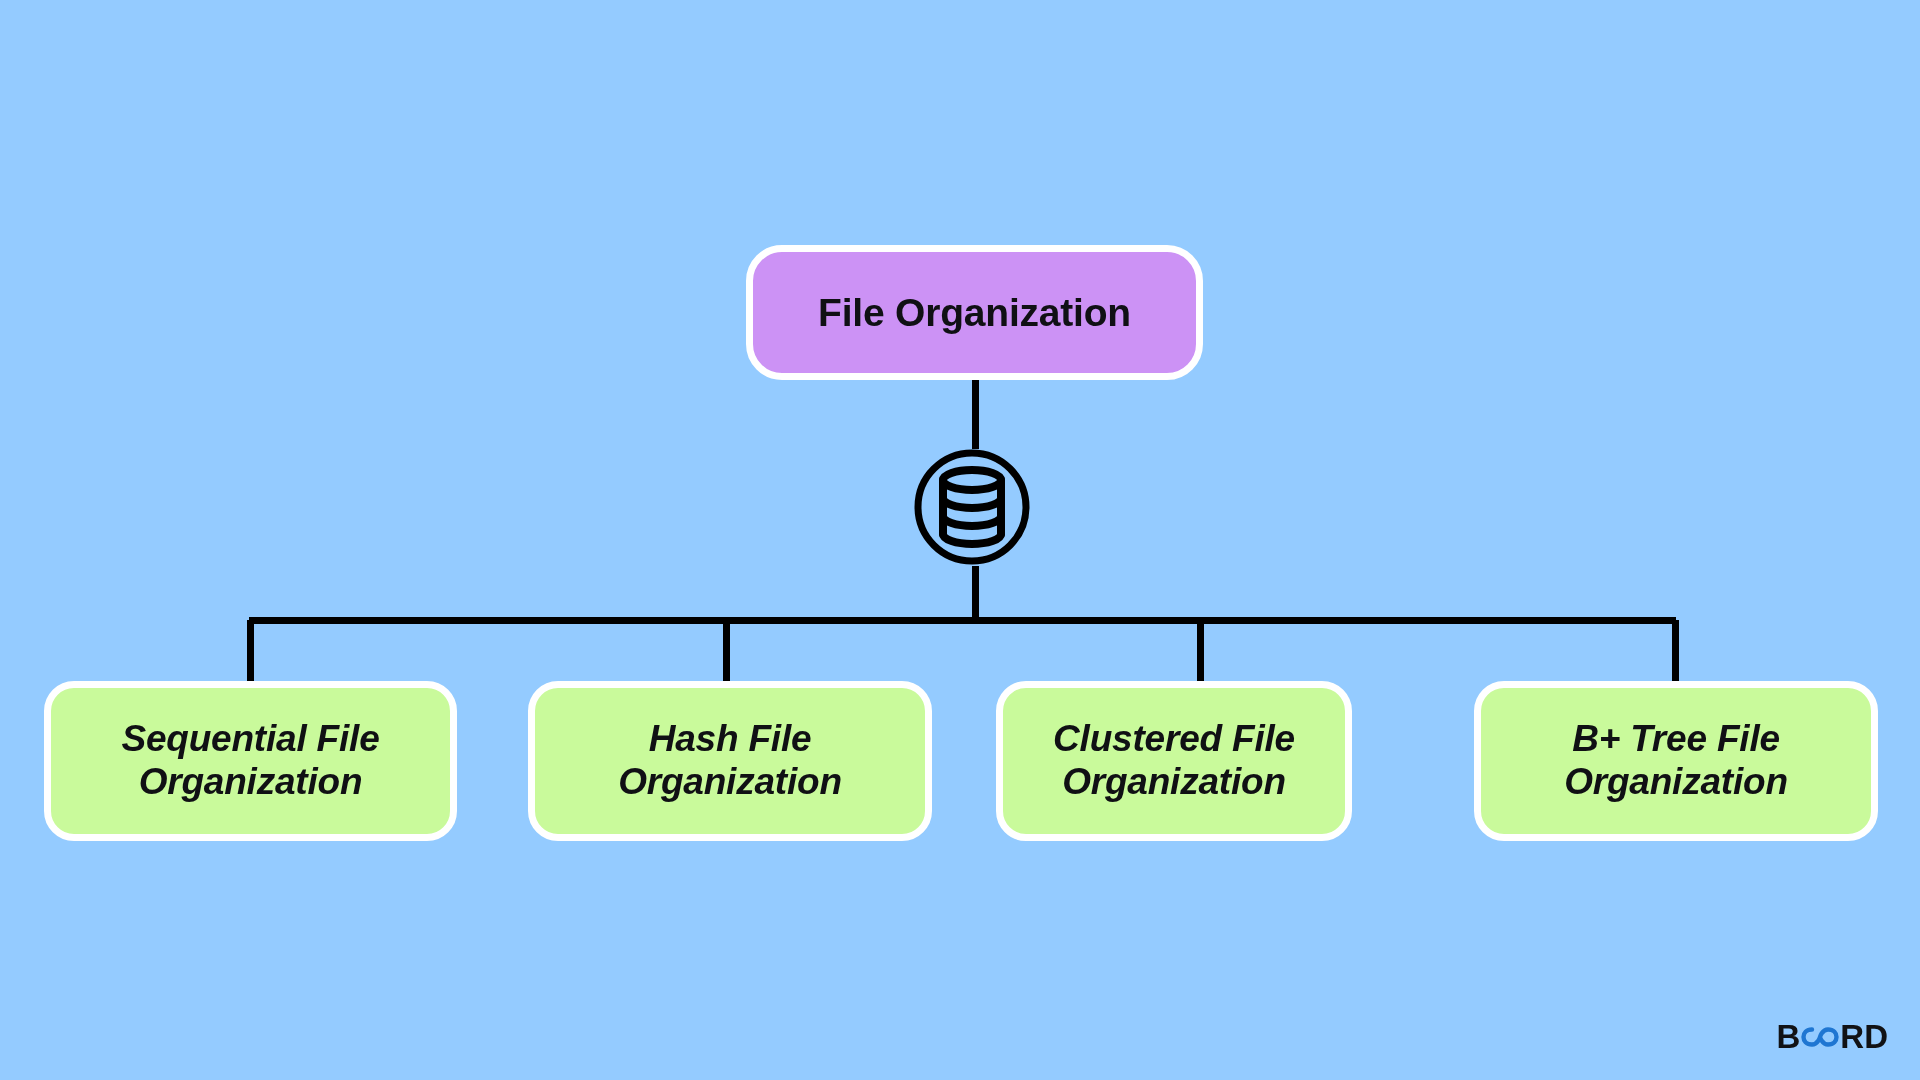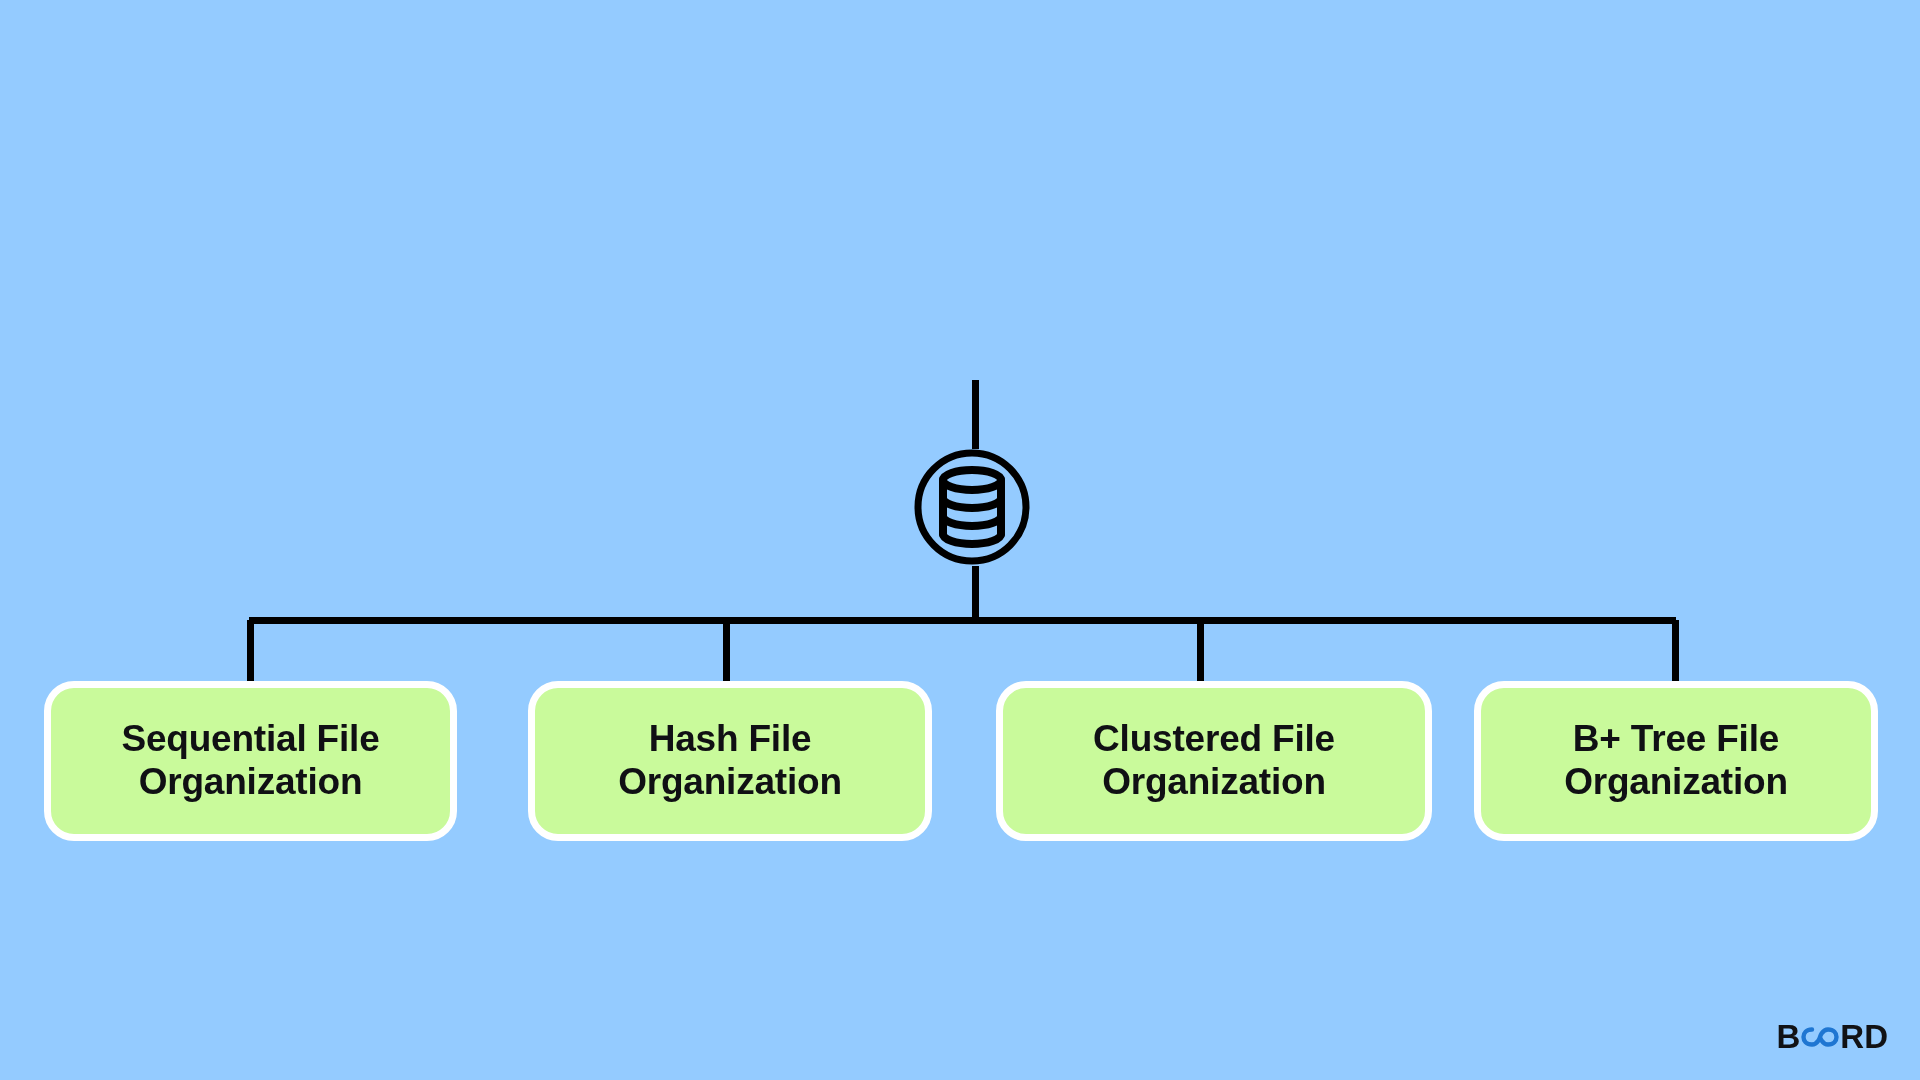--- a/index.html
+++ b/index.html
@@ -57,25 +57,26 @@
     border-radius: 36px;
     font-size: 39px;
   }
 
   .node-leaf {
     top: 681px;
     height: 160px;
     background: #c9fa9b;
     font-size: 37px;
     padding: 0 14px;
+    font-style: italic;
   }
 
   .leaf-0 { left: 44px;   width: 413px; }
   .leaf-1 { left: 528px;  width: 404px; }
-  .leaf-2 { left: 996px;  width: 436px; }
+  .leaf-2 { left: 996px;  width: 356px; }
   .leaf-3 { left: 1474px; width: 404px; }
 
   .node-label {
     display: block;
     white-space: pre-line;
   }
 
   
   #db-icon {
     position: absolute;
@@ -123,20 +124,23 @@
 
       <line x1="249" y1="620" x2="1676" y2="620"></line>
 
       <line x1="250" y1="620" x2="250" y2="688"></line>
       <line x1="726" y1="620" x2="726" y2="688"></line>
       <line x1="1200" y1="620" x2="1200" y2="688"></line>
       <line x1="1675" y1="620" x2="1675" y2="688"></line>
     </g>
   </svg>
 
+  <div class="node node-root">
+    <span class="node-label">File Organization</span>
+  </div>
 
   <svg id="db-icon" viewBox="0 0 120 120">
     <circle cx="60" cy="60" r="54" fill="none" stroke="#000000" stroke-width="7"></circle>
     <g fill="none" stroke="#000000" stroke-width="8" stroke-linecap="round">
       <ellipse cx="60" cy="33" rx="29" ry="10"></ellipse>
       <path d="M31 33 L31 87"></path>
       <path d="M89 33 L89 87"></path>
       <path d="M31 87 a29 10 0 0 0 58 0"></path>
       <path d="M31 51 a29 10 0 0 0 58 0"></path>
       <path d="M31 69 a29 10 0 0 0 58 0"></path>

